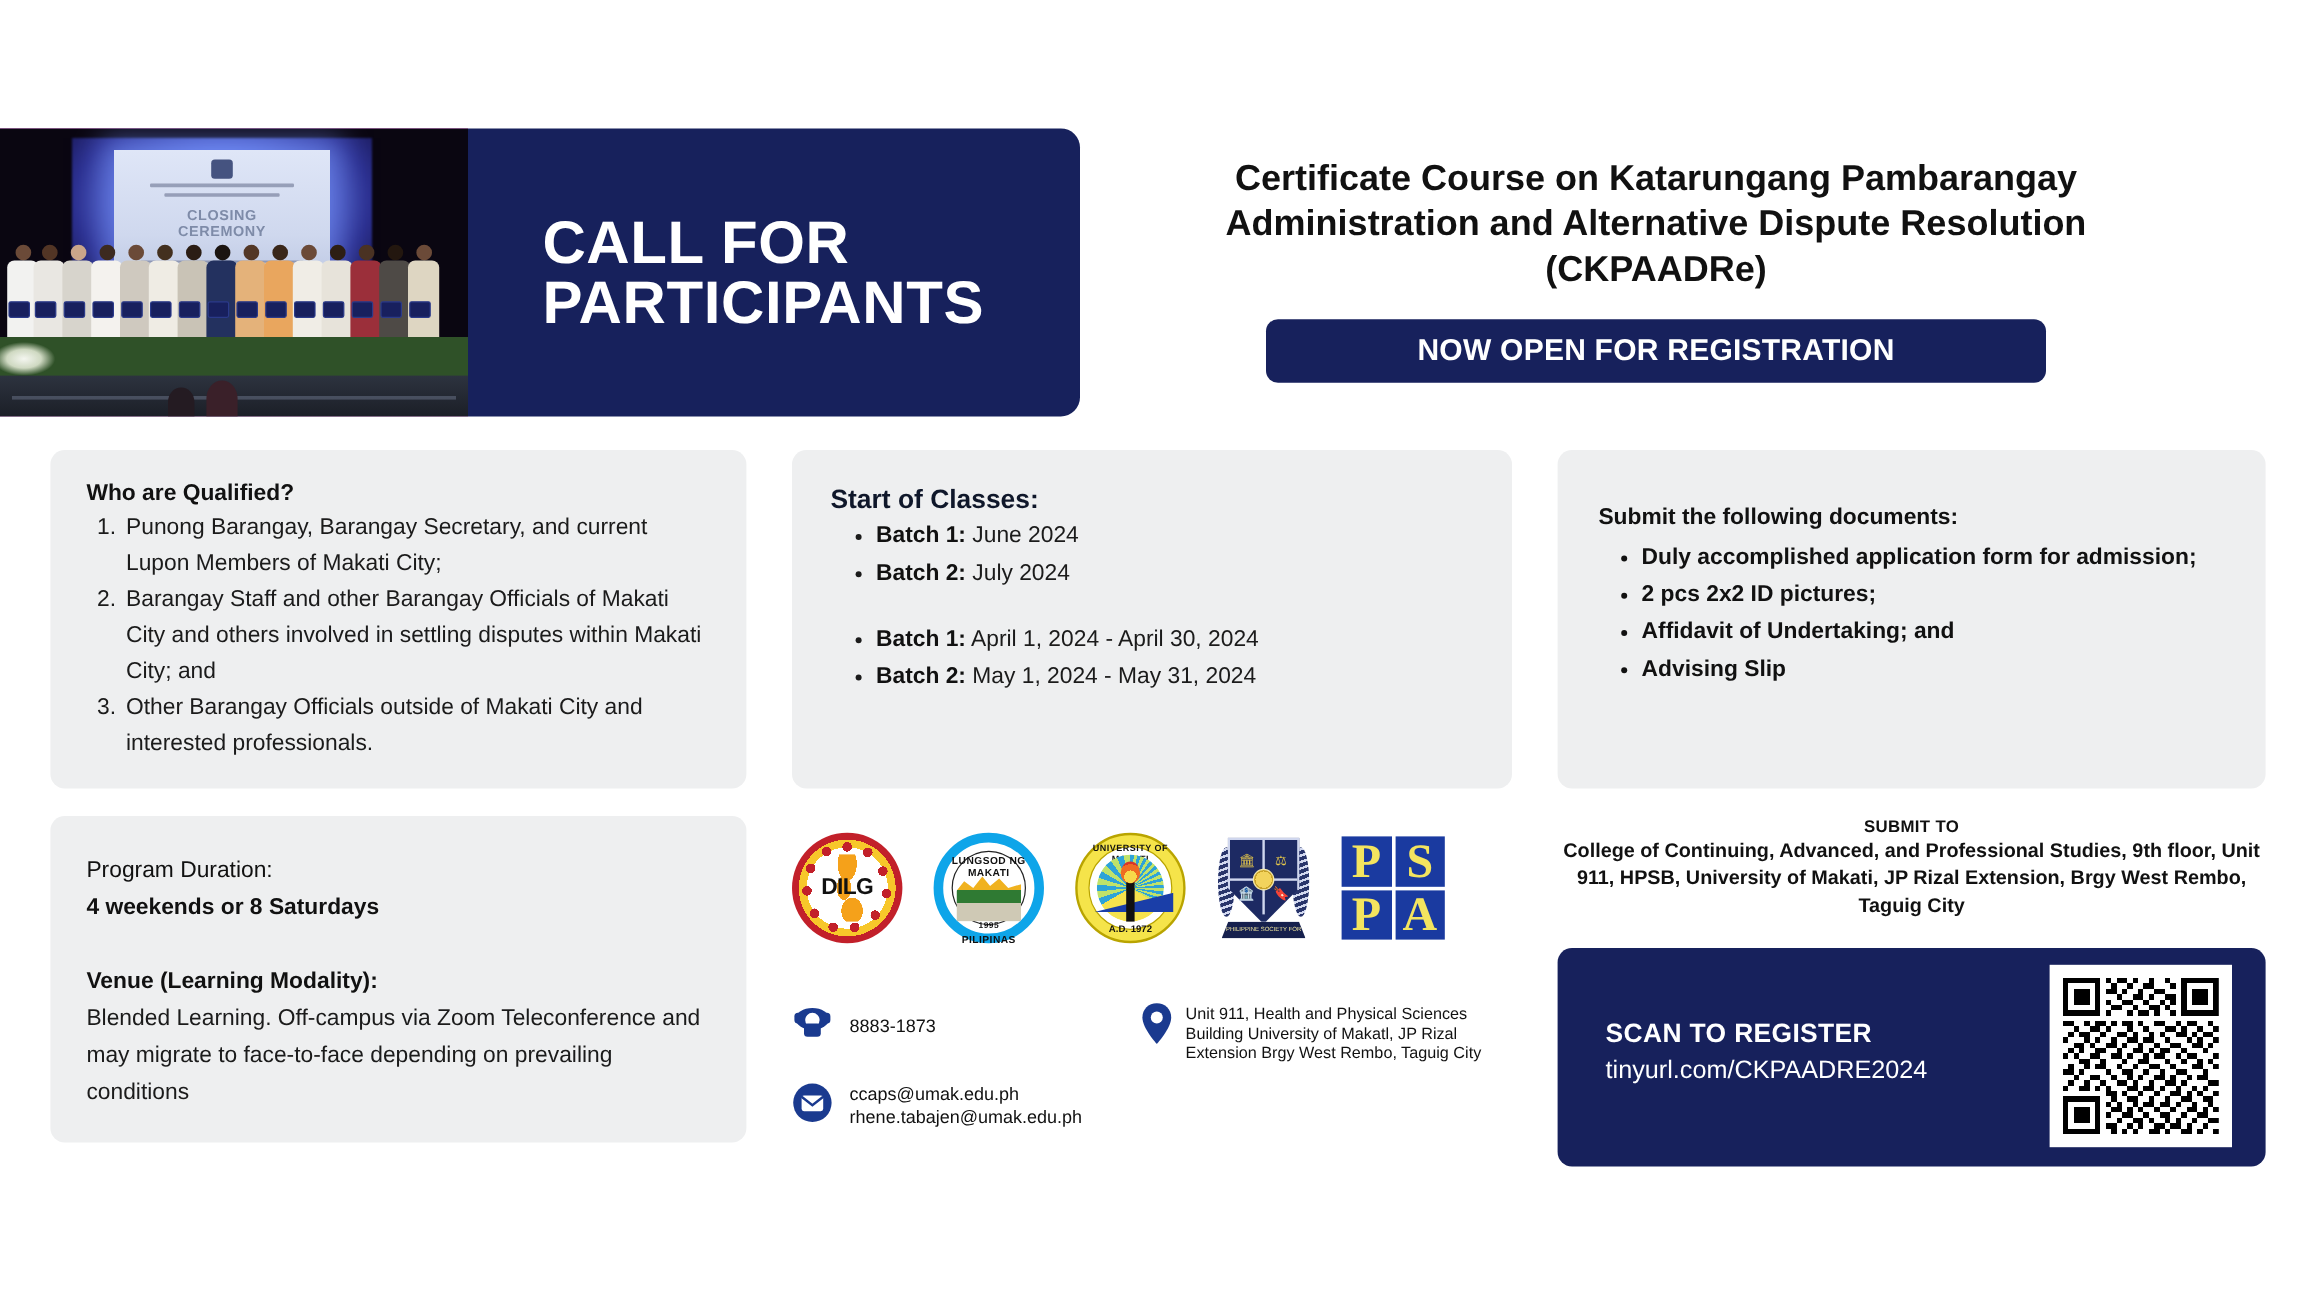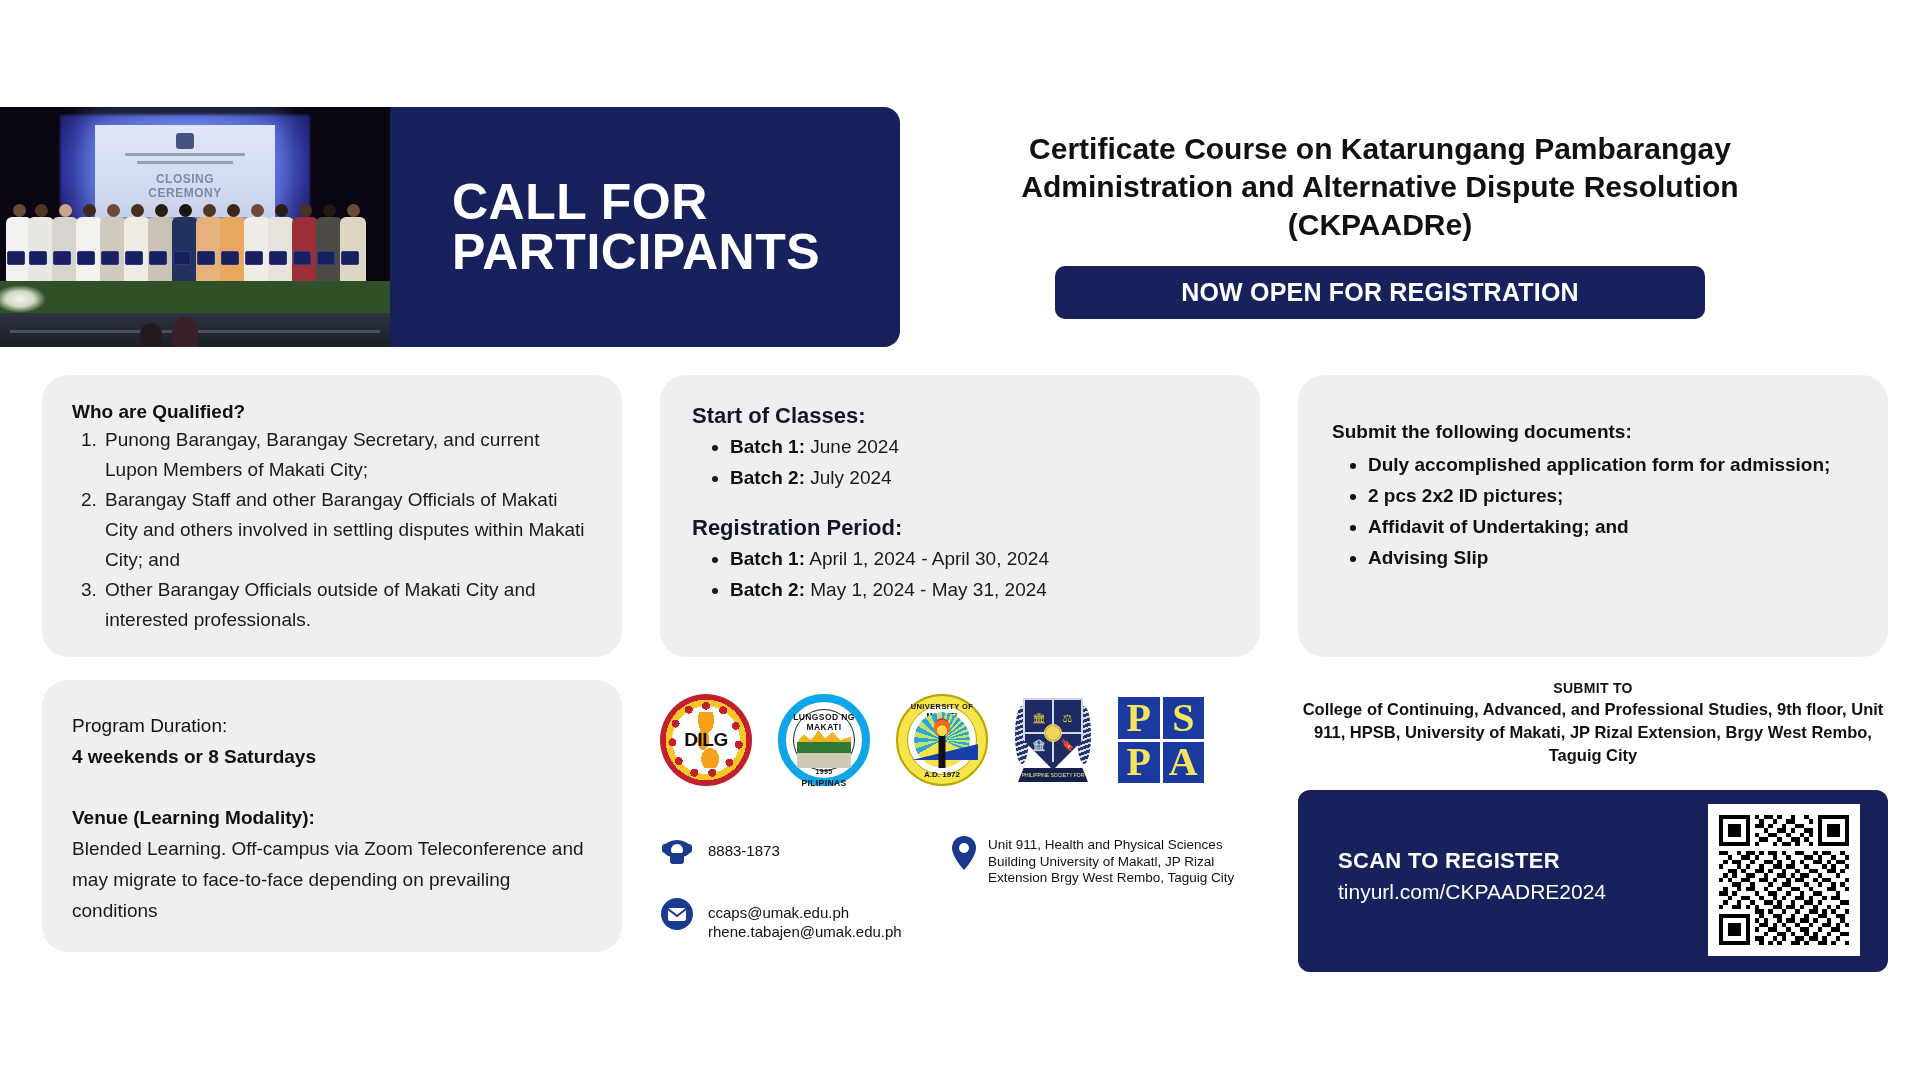--- a/index.html
+++ b/index.html
@@ -70,21 +70,21 @@
   
   .title-block { position: absolute; left: 980px; top: 130px; width: 800px; text-align: center; }
   .title-block h2 { font-size: 30px; line-height: 38px; font-weight: bold; color: #111; }
   .cta {
     margin: 22px auto 0; width: 650px; height: 53px; background: #17215c;
     border-radius: 10px; color: #fff; font-size: 25px; font-weight: bold;
     display: flex; align-items: center; justify-content: center; letter-spacing: .2px;
   }
 
   
-  .card { position: absolute; background: #eeeff0; border-radius: 26px; }
+  .card { position: absolute; background: #eeeff0; border-radius: 12px; }
 
   .card-qualified { left: 42px; top: 375px; width: 580px; height: 282px; padding: 26px 30px; }
   .card-duration  { left: 42px; top: 680px; width: 580px; height: 272px; padding: 30px 30px; }
   .card-classes   { left: 660px; top: 375px; width: 600px; height: 282px; padding: 28px 32px; }
   .card-docs      { left: 1298px; top: 375px; width: 590px; height: 282px; padding: 46px 34px; }
 
   h3.sec { font-size: 19px; font-weight: bold; color: #111; margin-bottom: 2px; }
 
   ol.qualified { margin: 2px 0 0 30px; font-size: 19px; line-height: 30px; color: #1b1b1b; }
   ol.qualified li { padding-left: 3px; }
@@ -182,21 +182,21 @@
     color:#f0e6a0; font-size:5px; text-align:center; line-height:14px; }
 
   .pspa-tiles { width: 86px; height: 86px; display: grid;
     grid-template-columns: 1fr 1fr; grid-template-rows: 1fr 1fr; gap: 3px; }
   .pspa-tile { background: #1a3aa0; color: #f3e45f; font-family: "Liberation Serif", serif;
     font-size: 40px; font-weight: bold; display: flex; align-items: center; justify-content: center;
     line-height: 1; }
 
   
   .contacts { position: absolute; left: 660px; top: 835px; width: 620px; }
-  .crow { display: flex; align-items: flex-start; gap: 14px; margin-bottom: 28px; }
+  .crow { display: flex; align-items: center; gap: 14px; margin-bottom: 28px; }
   .cicon { flex: none; width: 34px; height: 34px; color: #1a3a8f; }
   .ctext { font-size: 15px; line-height: 19px; color: #111; padding-top: 6px; }
   .addr-row { position: absolute; left: 290px; top: 0; display: flex; gap: 10px; width: 320px; }
   .addr-text { font-size: 13.5px; line-height: 16.5px; color: #111; padding-top: 2px; }
   .contacts-left { width: 280px; }
 
   
   .submit-to { position: absolute; left: 1298px; top: 680px; width: 590px; text-align: center; }
   .submit-to .st-label { font-size: 14px; font-weight: bold; color: #111; letter-spacing: .3px; }
   .submit-to .st-body { font-size: 16.5px; font-weight: bold; color: #111; line-height: 23px; margin-top: 2px; }
@@ -364,21 +364,20 @@
       <li>
         <b>Batch 1:</b>
         <span>June 2024</span>
       </li>
       <li>
         <b>Batch 2:</b>
         <span>July 2024</span>
       </li>
     </ul>
     <div class="gap"></div>
-    <div class="sub-head">Registration Period:</div>
     <ul class="batches">
       <li>
         <b>Batch 1:</b>
         <span>April 1, 2024 - April 30, 2024</span>
       </li>
       <li>
         <b>Batch 2:</b>
         <span>May 1, 2024 - May 31, 2024</span>
       </li>
     </ul>

